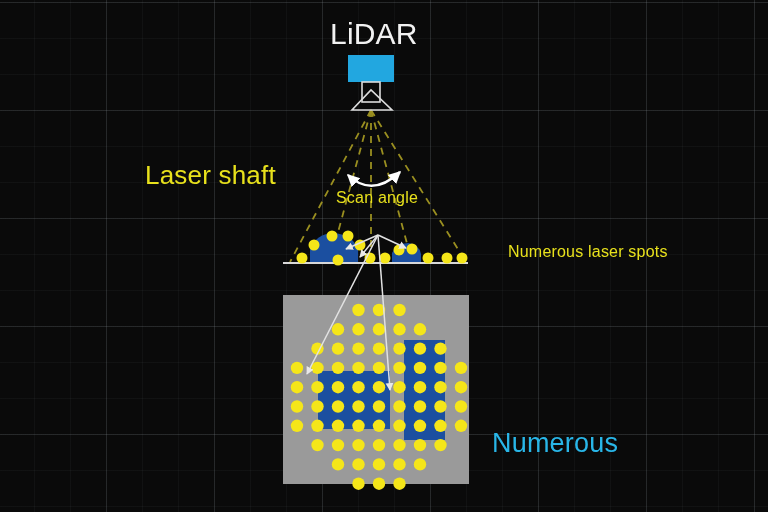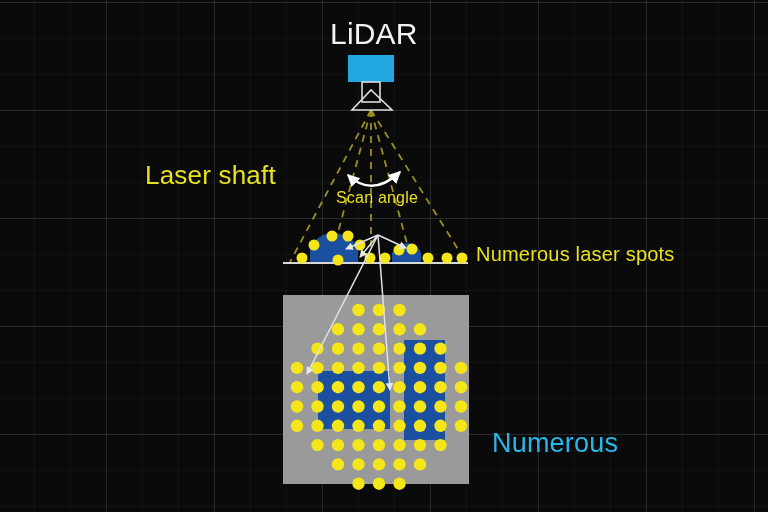--- a/index.html
+++ b/index.html
@@ -53,23 +53,23 @@
     font-size: 26px;
     color: #e8e11c;
   }
   #scan-angle-label {
     left: 336px;
     top: 189px;
     font-size: 16px;
     color: #e8e11c;
   }
   #numerous-inline-label {
-    left: 476px;
+    left: 508px;
     top: 243px;
-    font-size: 20px;
+    font-size: 16px;
     color: #e8e11c;
   }
   #numerous-big-label {
     left: 492px;
     top: 368px;
     font-size: 27px;
     color: #29b6e8;
   }
 </style>
 </head>

